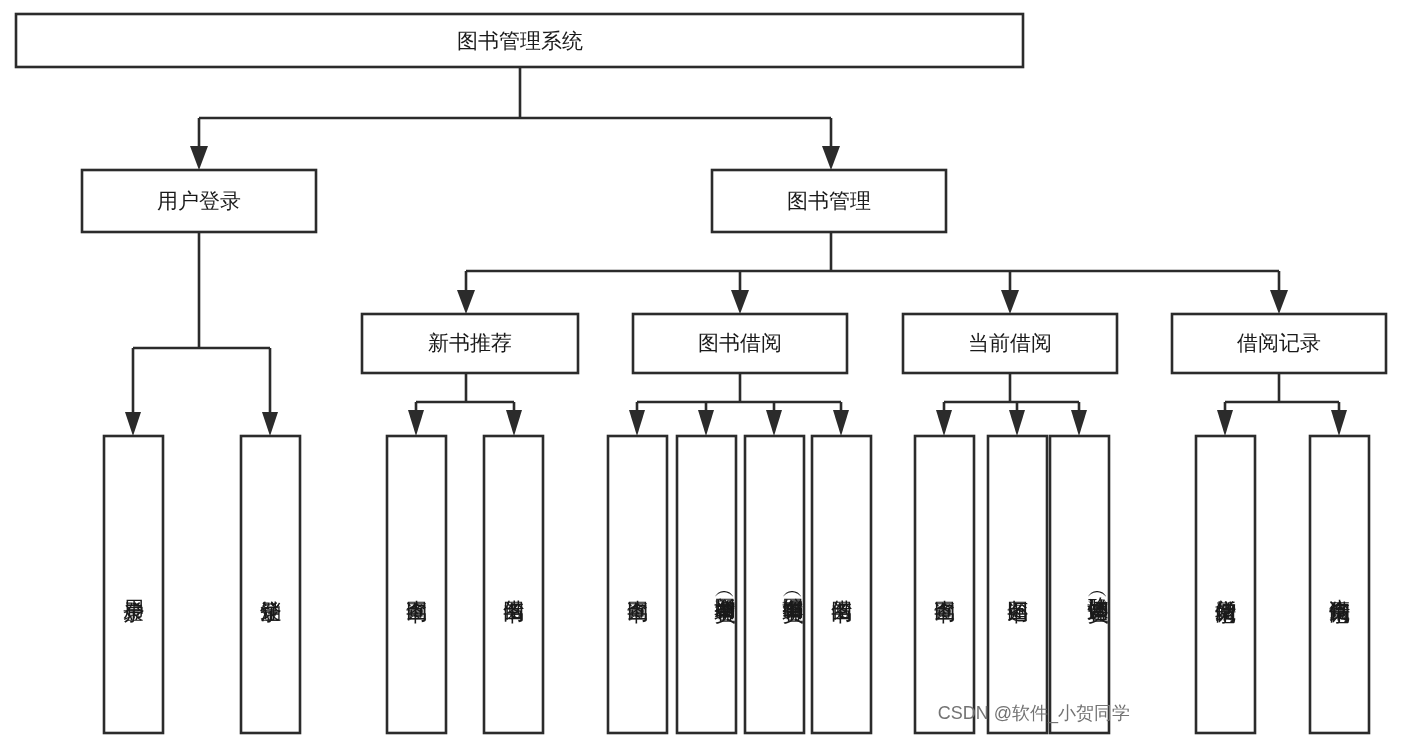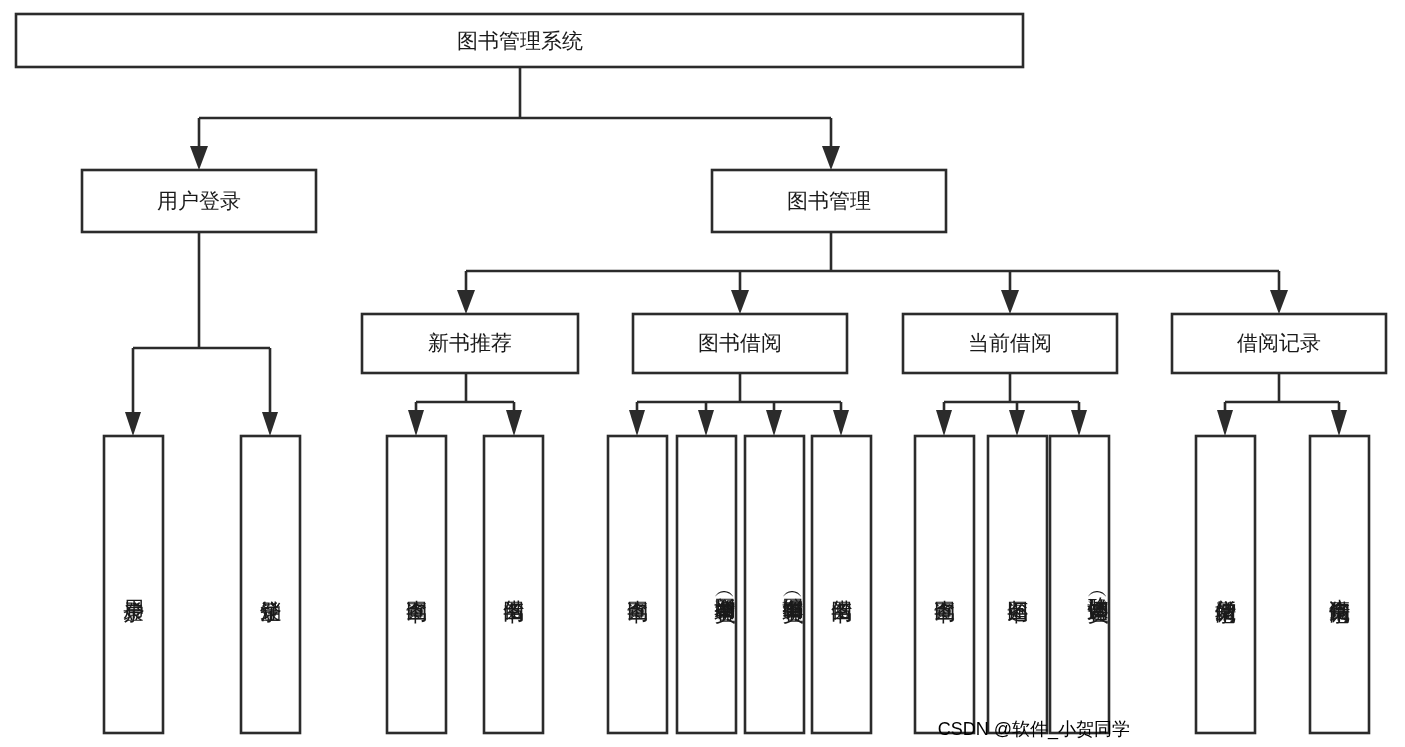--- a/index.html
+++ b/index.html
@@ -59,24 +59,24 @@
     line-height: 1.06;
     color: #1a1a1a;
     letter-spacing: 1px;
     white-space: nowrap;
     text-align: center;
     pointer-events: none;
   }
   .watermark {
     position: absolute;
     right: 8px;
-    bottom: 6px;
+    bottom: 22px;
     font-family: "Liberation Sans", "DejaVu Sans", sans-serif;
     font-size: 18px;
-    color: #000000;
+    color: #737373;
     white-space: nowrap;
   }
 </style>
 </head>
 <body>
 
 <div id="diagram-root">
 
   <svg class="diagram-canvas" viewBox="0 0 1405 747">
 

